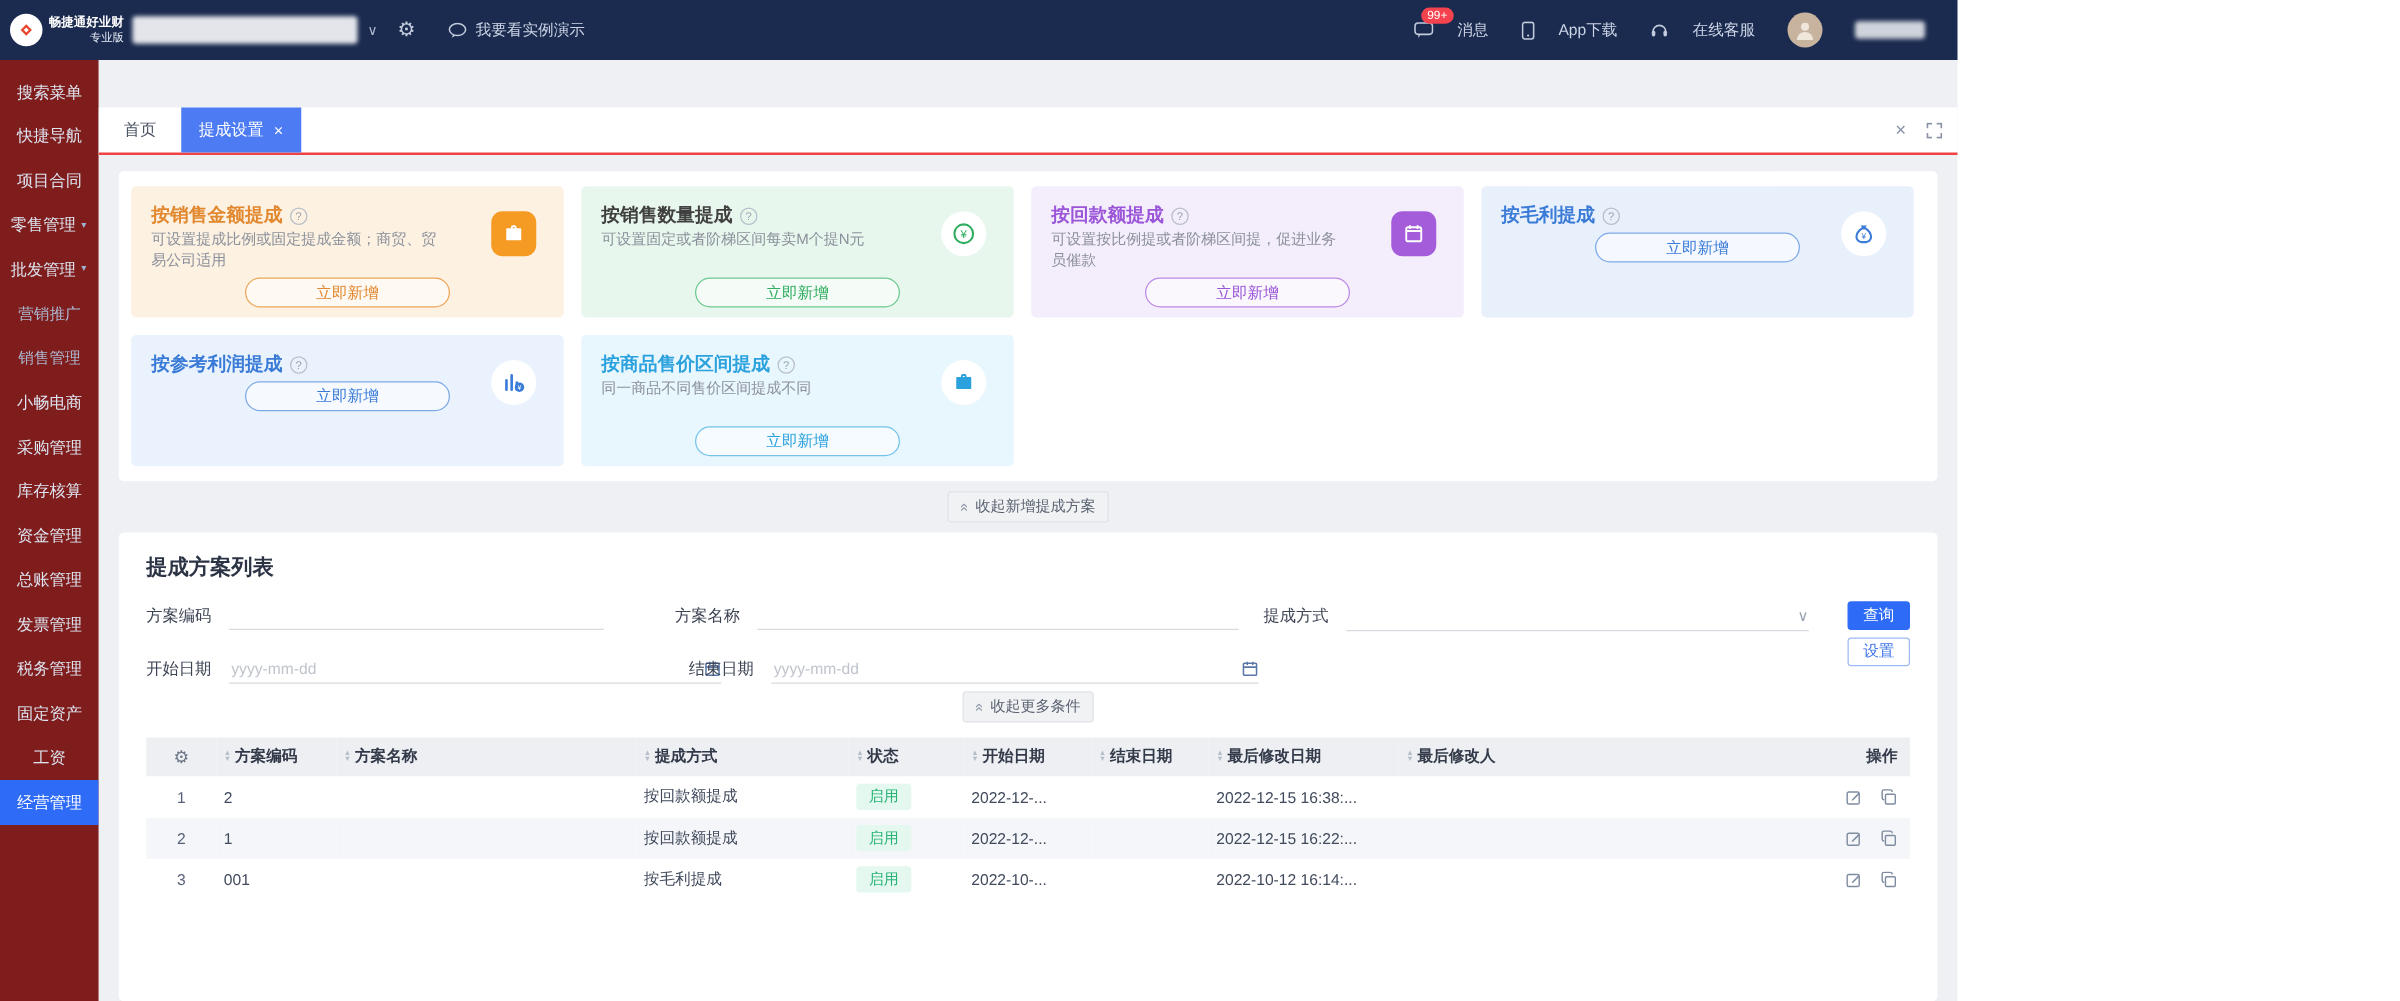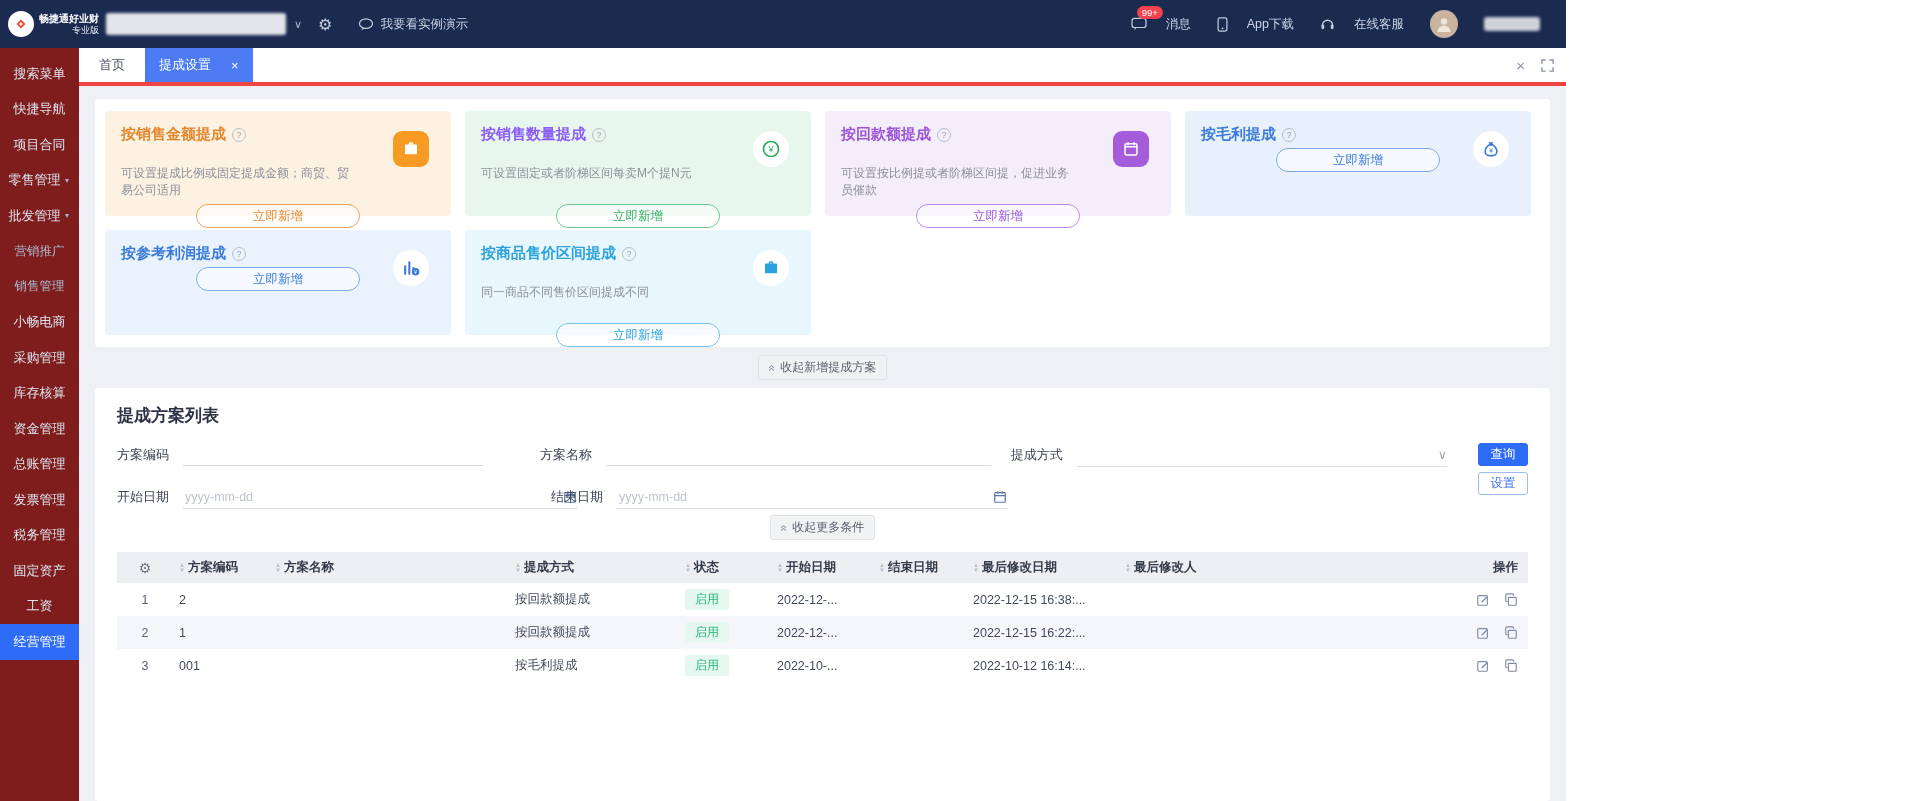--- a/index.html
+++ b/index.html
@@ -31,45 +31,45 @@
   .body-row { display:flex; flex:1; min-height:0; }
   .sidebar { width:79px; background:#7f1d1d; flex-shrink:0; padding-top:8px; overflow:hidden; }
   .side-item { height:35.5px; display:flex; align-items:center; justify-content:center; gap:3px;
                color:#dde4f0; font-size:13px; cursor:pointer; white-space:nowrap; }
   .side-item.child { color:#aab6cf; font-size:12.5px; }
   .side-item.active { background:#2e6bf6; color:#fff; }
   .side-caret { font-size:7px; color:#9fb0cf; }
   .main { flex:1; display:flex; flex-direction:column; min-width:0; background:#eef0f4; }
 
   
-  .tabbar { height:38px; background:#fff; display:flex; align-items:stretch; border-bottom:4px solid #ef4444; flex-shrink:0; }
+  .tabbar { height:38px; background:#fff; display:flex; align-items:stretch; border-bottom:2px solid #ef4444; flex-shrink:0;margin-top:38px; }
   .tab { display:flex; align-items:center; padding:0 20px; font-size:13px; color:#4a5162; cursor:pointer; }
-  .tab.active { background:#4c7bf4; color:#fff; gap:20px; padding:0 14px; }
+  .tab.active { background:#4c7bf4; color:#fff; gap:8px; padding:0 14px; }
   .tab-close { font-size:13px; cursor:pointer; }
   .tabbar-actions { margin-left:auto; display:flex; align-items:center; gap:16px; padding-right:12px; color:#8a93a5; }
   .tb-close { font-size:15px; cursor:pointer; }
   .tb-expand { cursor:pointer; display:flex; }
 
   
   .content { flex:1; padding:13px 16px 0 16px; overflow:hidden; display:flex; flex-direction:column; }
   .cards-panel { background:#fff; border-radius:4px; padding:12px 10px; flex-shrink:0; }
   .cards-grid { display:grid; grid-template-columns:repeat(4,346px); gap:14px; }
   .card { border-radius:4px; padding:14px 16px; position:relative; height:105px; }
   .card-head { display:flex; align-items:center; gap:6px; }
   .card-title { font-size:15px; font-weight:bold; }
   .help-icon { width:14px; height:14px; border:1px solid #b9bfc9; color:#9aa1ad; border-radius:50%;
                font-size:9px; display:inline-flex; align-items:center; justify-content:center; cursor:pointer; }
-  .card-desc { margin-top:21px; font-size:12px; color:#8b909b; line-height:1.45; padding-right:78px; height:35px; overflow:hidden; }
+  .card-desc { margin-top:1px; font-size:12px; color:#8b909b; line-height:1.45; padding-right:78px; height:35px; overflow:hidden; }
   .card-btn { display:block; margin:4px auto 0; width:164px; height:24px; border-radius:13px;
               background:rgba(255,255,255,.55); font-size:12.5px; cursor:pointer; }
   .card-icon { position:absolute; right:22px; top:20px; width:36px; height:36px; border-radius:50%;
                display:flex; align-items:center; justify-content:center; }
   .card-icon.squarish { border-radius:9px; }
   .t-orange { background:#fdf1e2; } .t-orange .card-title{color:#e2882f;} .t-orange .card-btn{border:1px solid #eba659; color:#e2882f;}
-  .t-green  { background:#e8f7ed; } .t-green  .card-title{color:#8b5cf6;} .t-green  .card-btn{border:1px solid #6cc98f; color:#2fae5f;}
+  .t-green  { background:#e8f7ed; } .t-green  .card-title{color:#404040;} .t-green  .card-btn{border:1px solid #6cc98f; color:#2fae5f;}
   .t-purple { background:#f4edfb; } .t-purple .card-title{color:#9a55d8;} .t-purple .card-btn{border:1px solid #bc8ae6; color:#9a55d8;}
   .t-blue   { background:#e8f0fc; } .t-blue   .card-title{color:#3a7bd8;} .t-blue   .card-btn{border:1px solid #7daae6; color:#3a7bd8;}
   .t-blue2  { background:#eaf3fd; } .t-blue2  .card-title{color:#3a7bd8;} .t-blue2  .card-btn{border:1px solid #7daae6; color:#3a7bd8;}
   .t-cyan   { background:#e8f6fd; } .t-cyan   .card-title{color:#2ba2dd;} .t-cyan   .card-btn{border:1px solid #72c4ea; color:#2ba2dd;}
   .icon-orange { background:#f59a23; color:#fff; }
   .icon-white-green { background:#fff; color:#2fae5f; }
   .icon-purple { background:#a45cdb; color:#fff; }
   .icon-white-blue { background:#fff; color:#3a7bd8; }
   .icon-white-cyan { background:#fff; color:#2ba2dd; }
 

